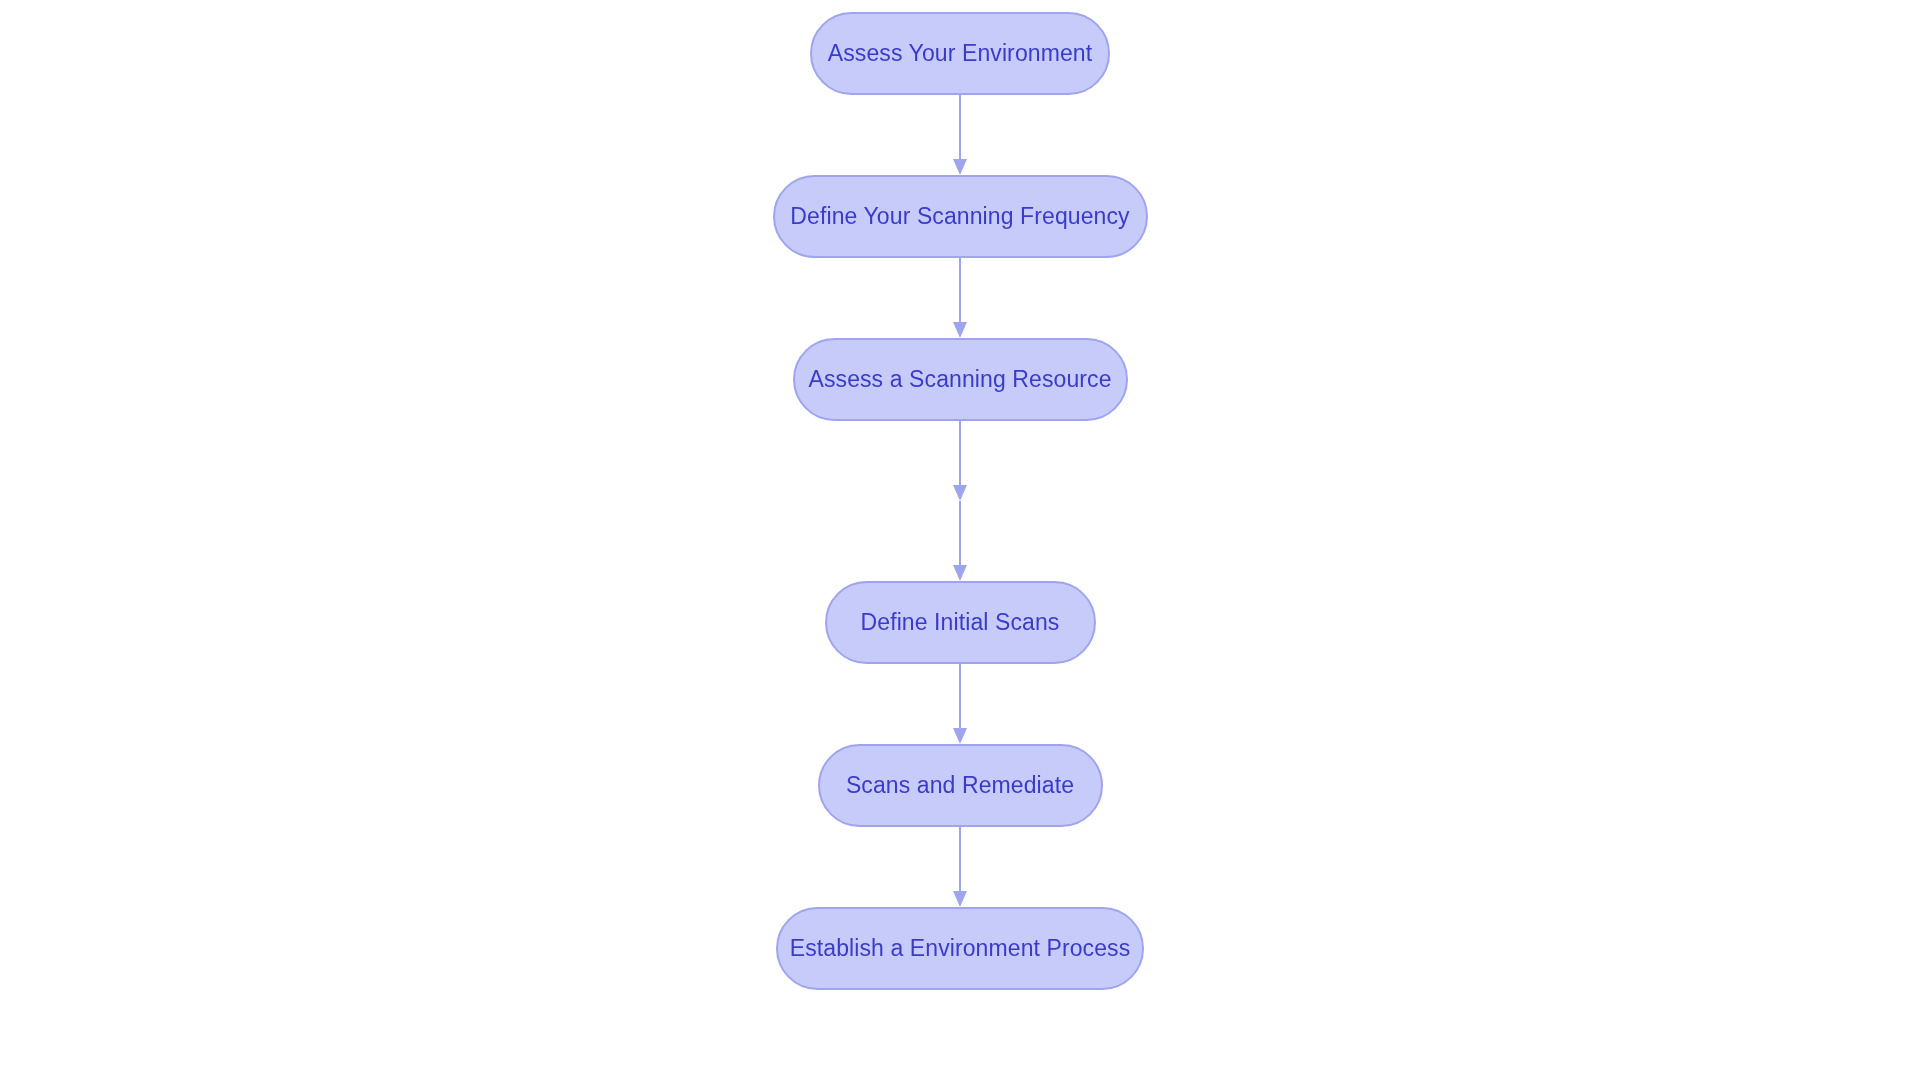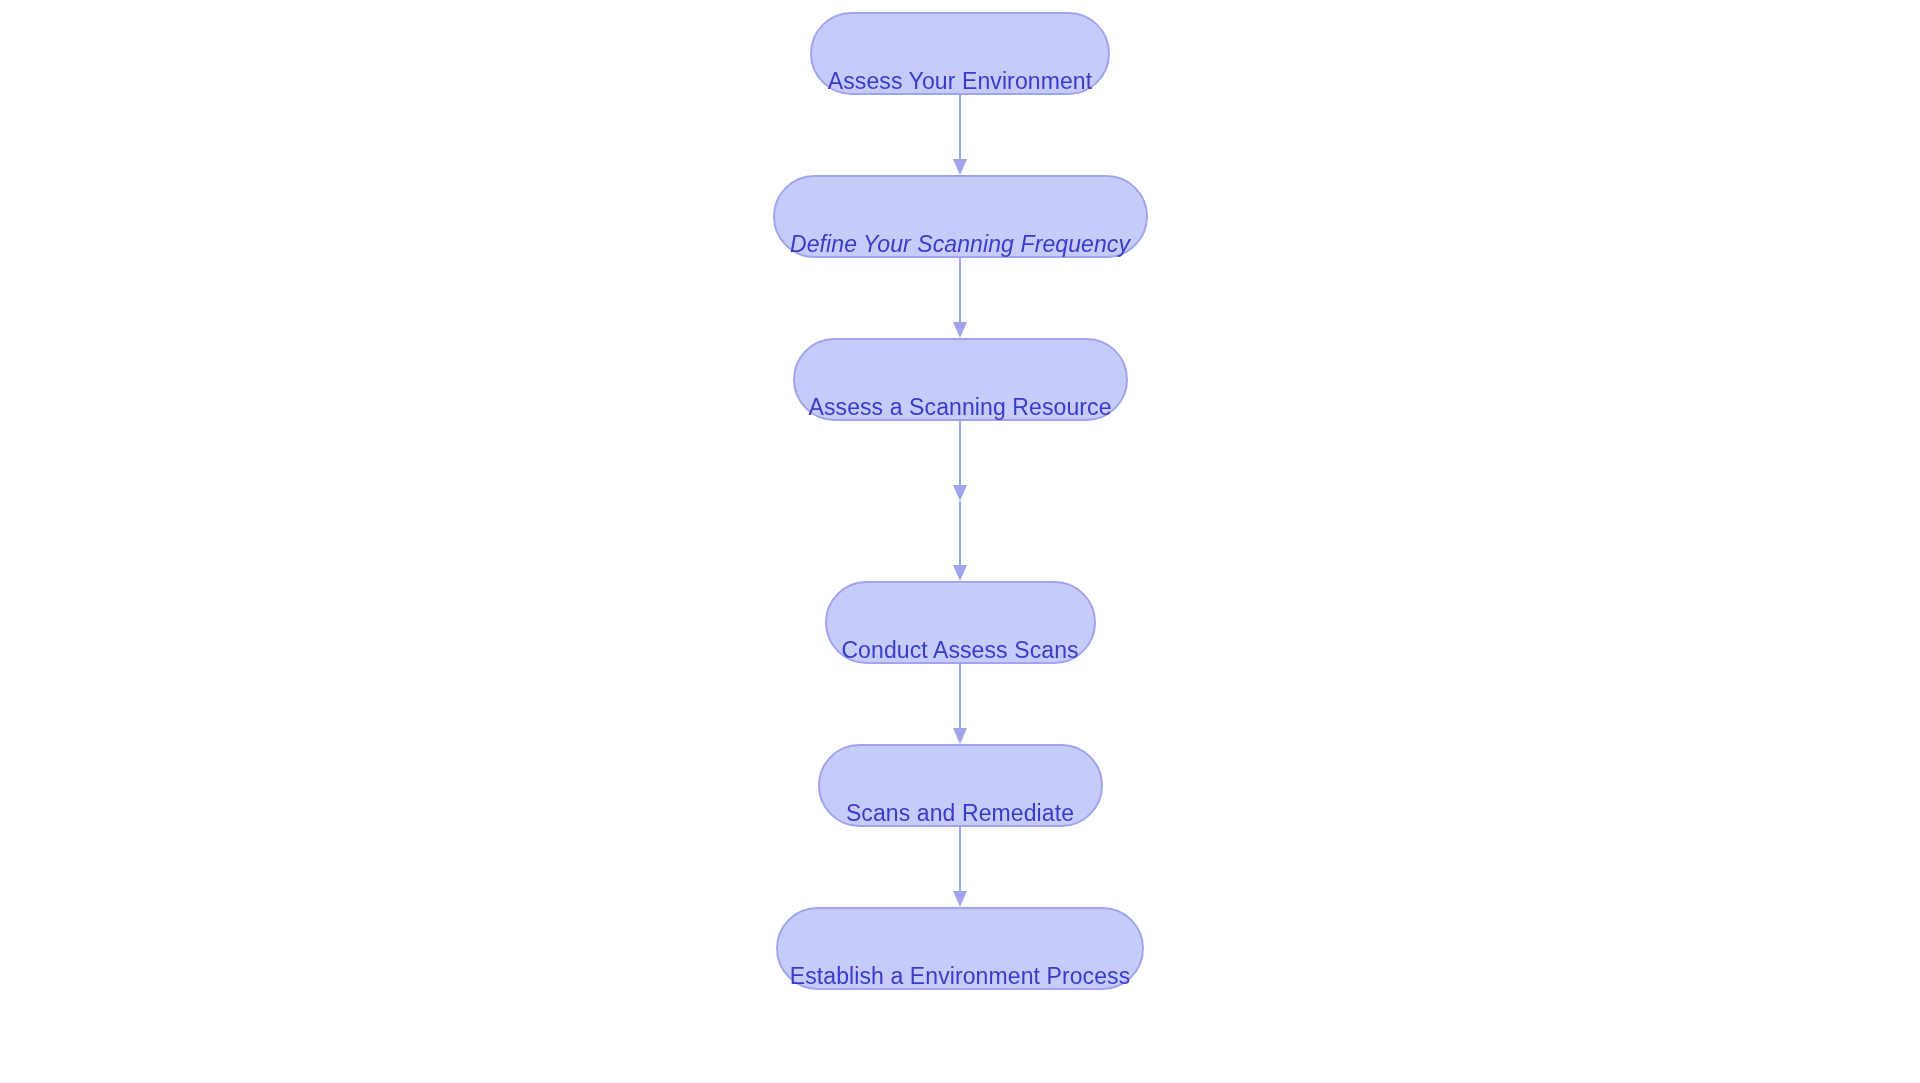--- a/index.html
+++ b/index.html
@@ -34,21 +34,21 @@
   }
 
   
   .node {
     box-sizing: border-box;
     height: 83px;
     border-radius: 42px;
     background: #c7cbfa;
     border: 2px solid #9fa4ee;
     display: flex;
-    align-items: flex-end;
+    align-items: center;
     justify-content: center;
     flex: 0 0 auto;
     padding: 0 30px;
     position: relative;
   }
 
   .node-label {
     font-family: "Liberation Sans", sans-serif;
     font-size: 23px;
     font-weight: 400;
@@ -81,21 +81,21 @@
     transform: translateX(-50%);
     width: 0;
     height: 0;
     border-left: 7px solid transparent;
     border-right: 7px solid transparent;
     border-top: 16px solid #9fa4ee;
   }
 
   
   .node.w1 { width: 300px; }
-  .node.w2 { width: 375px; font-style: italic; }
+  .node.w2 { width: 375px; }
   .node.w3 { width: 335px; }
   .node.w4 { width: 240px; }
   .node.w5 { width: 271px; }
   .node.w6 { width: 285px; }
   .node.w7 { width: 368px; }
 
   .spacer-top { flex: 0 0 auto; height: 12px; }
 </style>
 </head>
 <body>
@@ -132,21 +132,21 @@
       <span class="connector-arrowhead"></span>
     </div>
 
 
     <div class="connector">
       <span class="connector-line"></span>
       <span class="connector-arrowhead"></span>
     </div>
 
     <div class="node w5">
-      <span class="node-label">Conduct Assess Scans</span>
+      <span class="node-label">Define Initial Scans</span>
     </div>
 
     <div class="connector">
       <span class="connector-line"></span>
       <span class="connector-arrowhead"></span>
     </div>
 
     <div class="node w6">
       <span class="node-label">Scans and Remediate</span>
     </div>

